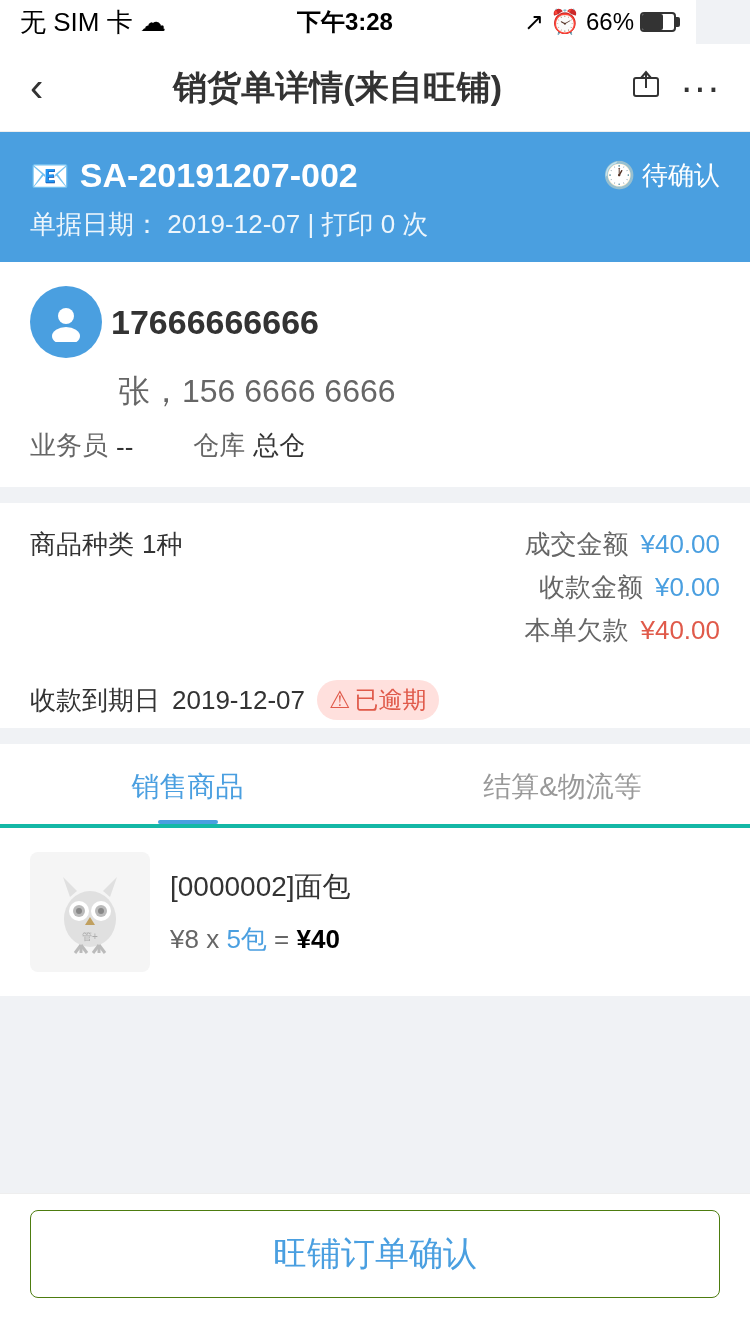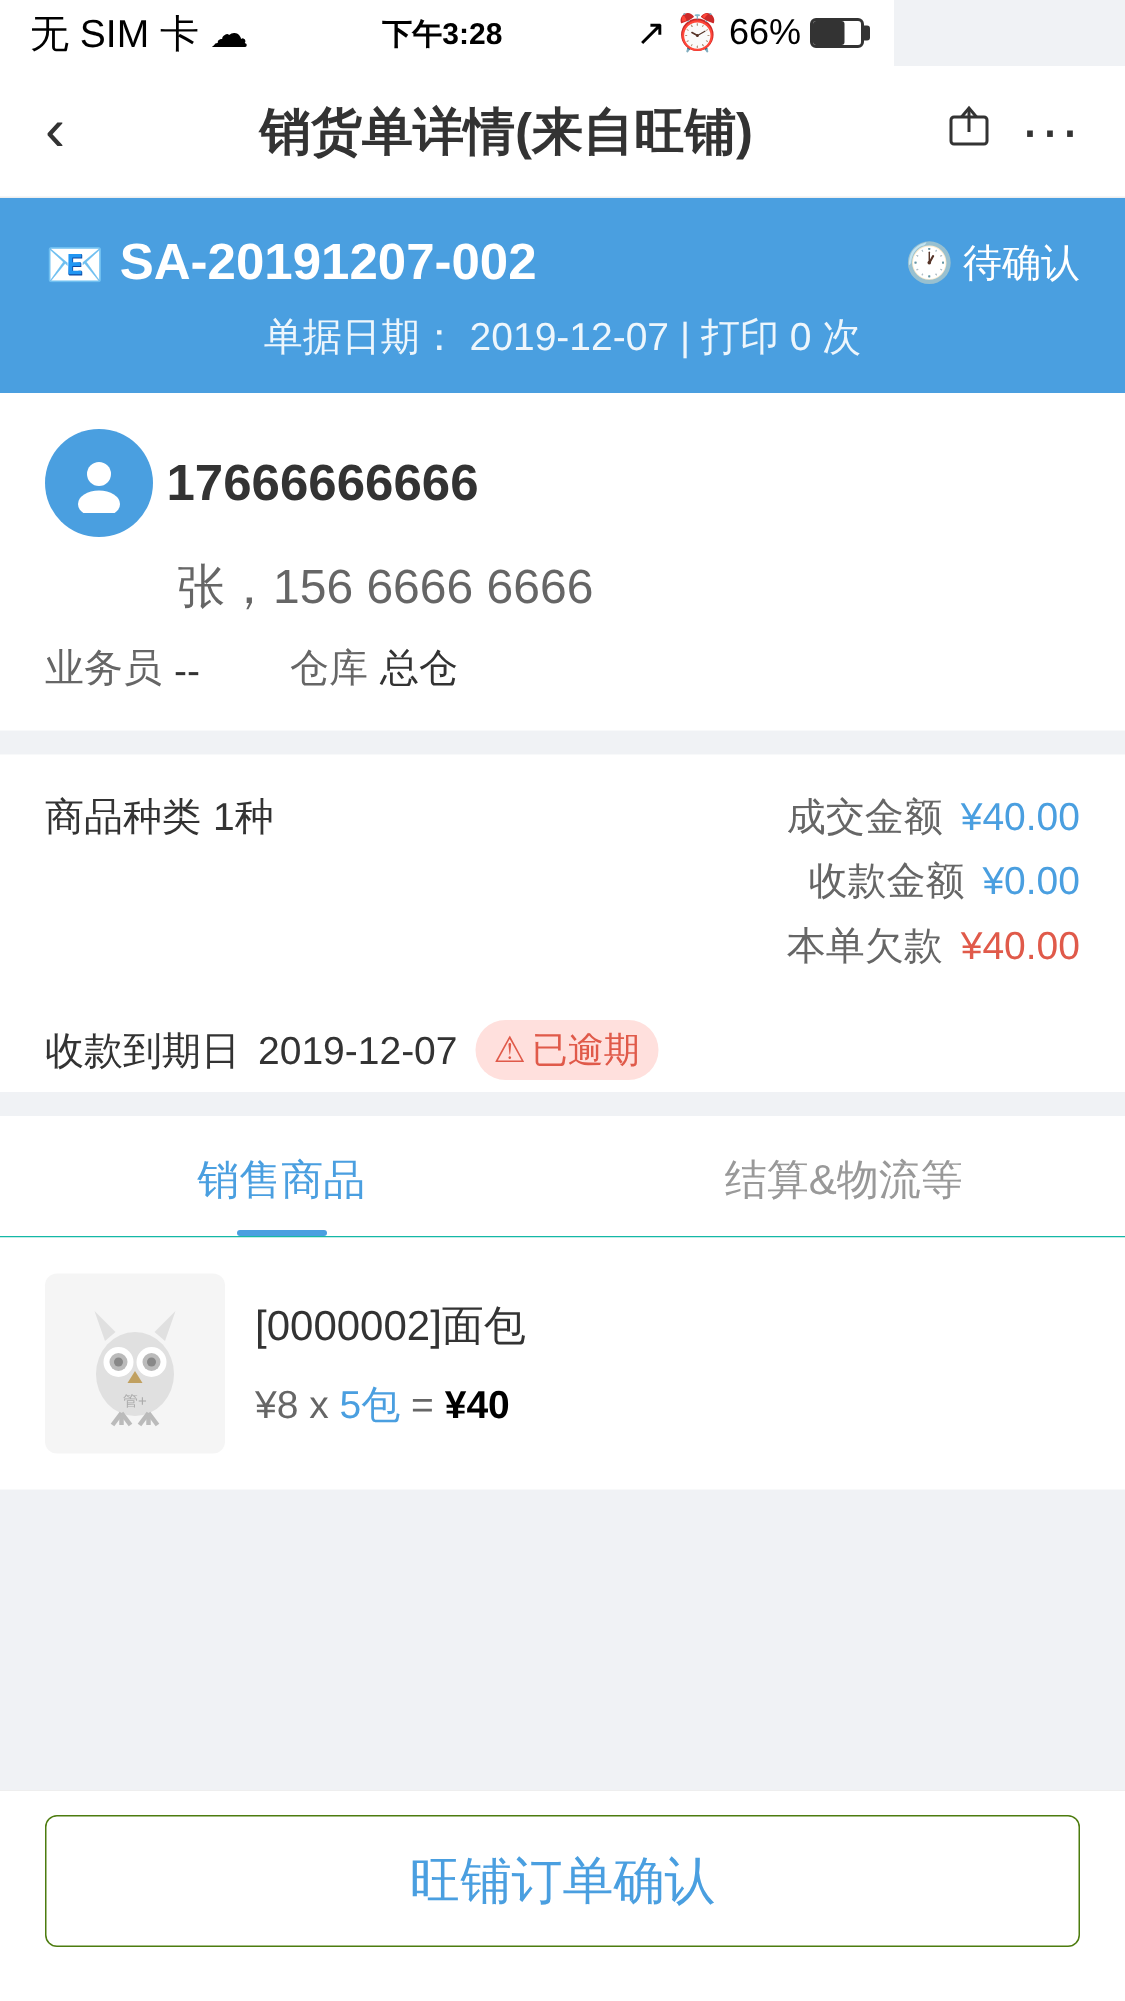--- a/index.html
+++ b/index.html
@@ -7,32 +7,32 @@
     body {
       width: 750px;
       min-height: 1334px;
       font-family: -apple-system, "PingFang SC", "Helvetica Neue", sans-serif;
       background: #f0f2f5;
       font-size: 28px;
     }
 
     
     .status-bar {
-      width: 596px;
+      width: 696px;
       height: 44px;
       background: #fff;
       display: flex;
       align-items: center;
       justify-content: space-between;
       padding: 0 20px;
       font-size: 26px;
       font-weight: 500;
     }
     .status-left { display: flex; align-items: center; gap: 8px; }
-    .status-center { font-size: 20px; font-weight: 600; }
+    .status-center { font-size: 24px; font-weight: 600; }
     .status-right { display: flex; align-items: center; gap: 6px; font-size: 24px; }
 
     
     .nav-bar {
       width: 750px;
       height: 88px;
       background: #fff;
       display: flex;
       align-items: center;
       justify-content: space-between;
@@ -74,21 +74,20 @@
     .order-status {
       font-size: 26px;
       color: #fff;
       display: flex;
       align-items: center;
       gap: 6px;
     }
     .order-meta {
       font-size: 26px;
       color: rgba(255,255,255,0.9);
-      text-align: center;
     }
 
     
     .customer-card {
       background: #fff;
       padding: 24px 30px;
       margin-bottom: 16px;
     }
     .customer-top {
       display: flex;
@@ -184,21 +183,21 @@
       border-radius: 20px;
       display: flex;
       align-items: center;
       gap: 4px;
     }
 
     
     .tabs {
       background: #fff;
       display: flex;
-      border-bottom: 1px solid #14b8a6;
+      border-bottom: 4px solid #14b8a6;
     }
     .tab {
       flex: 1;
       text-align: center;
       padding: 24px 0 18px;
       font-size: 28px;
       color: #999;
       cursor: pointer;
       position: relative;
     }

